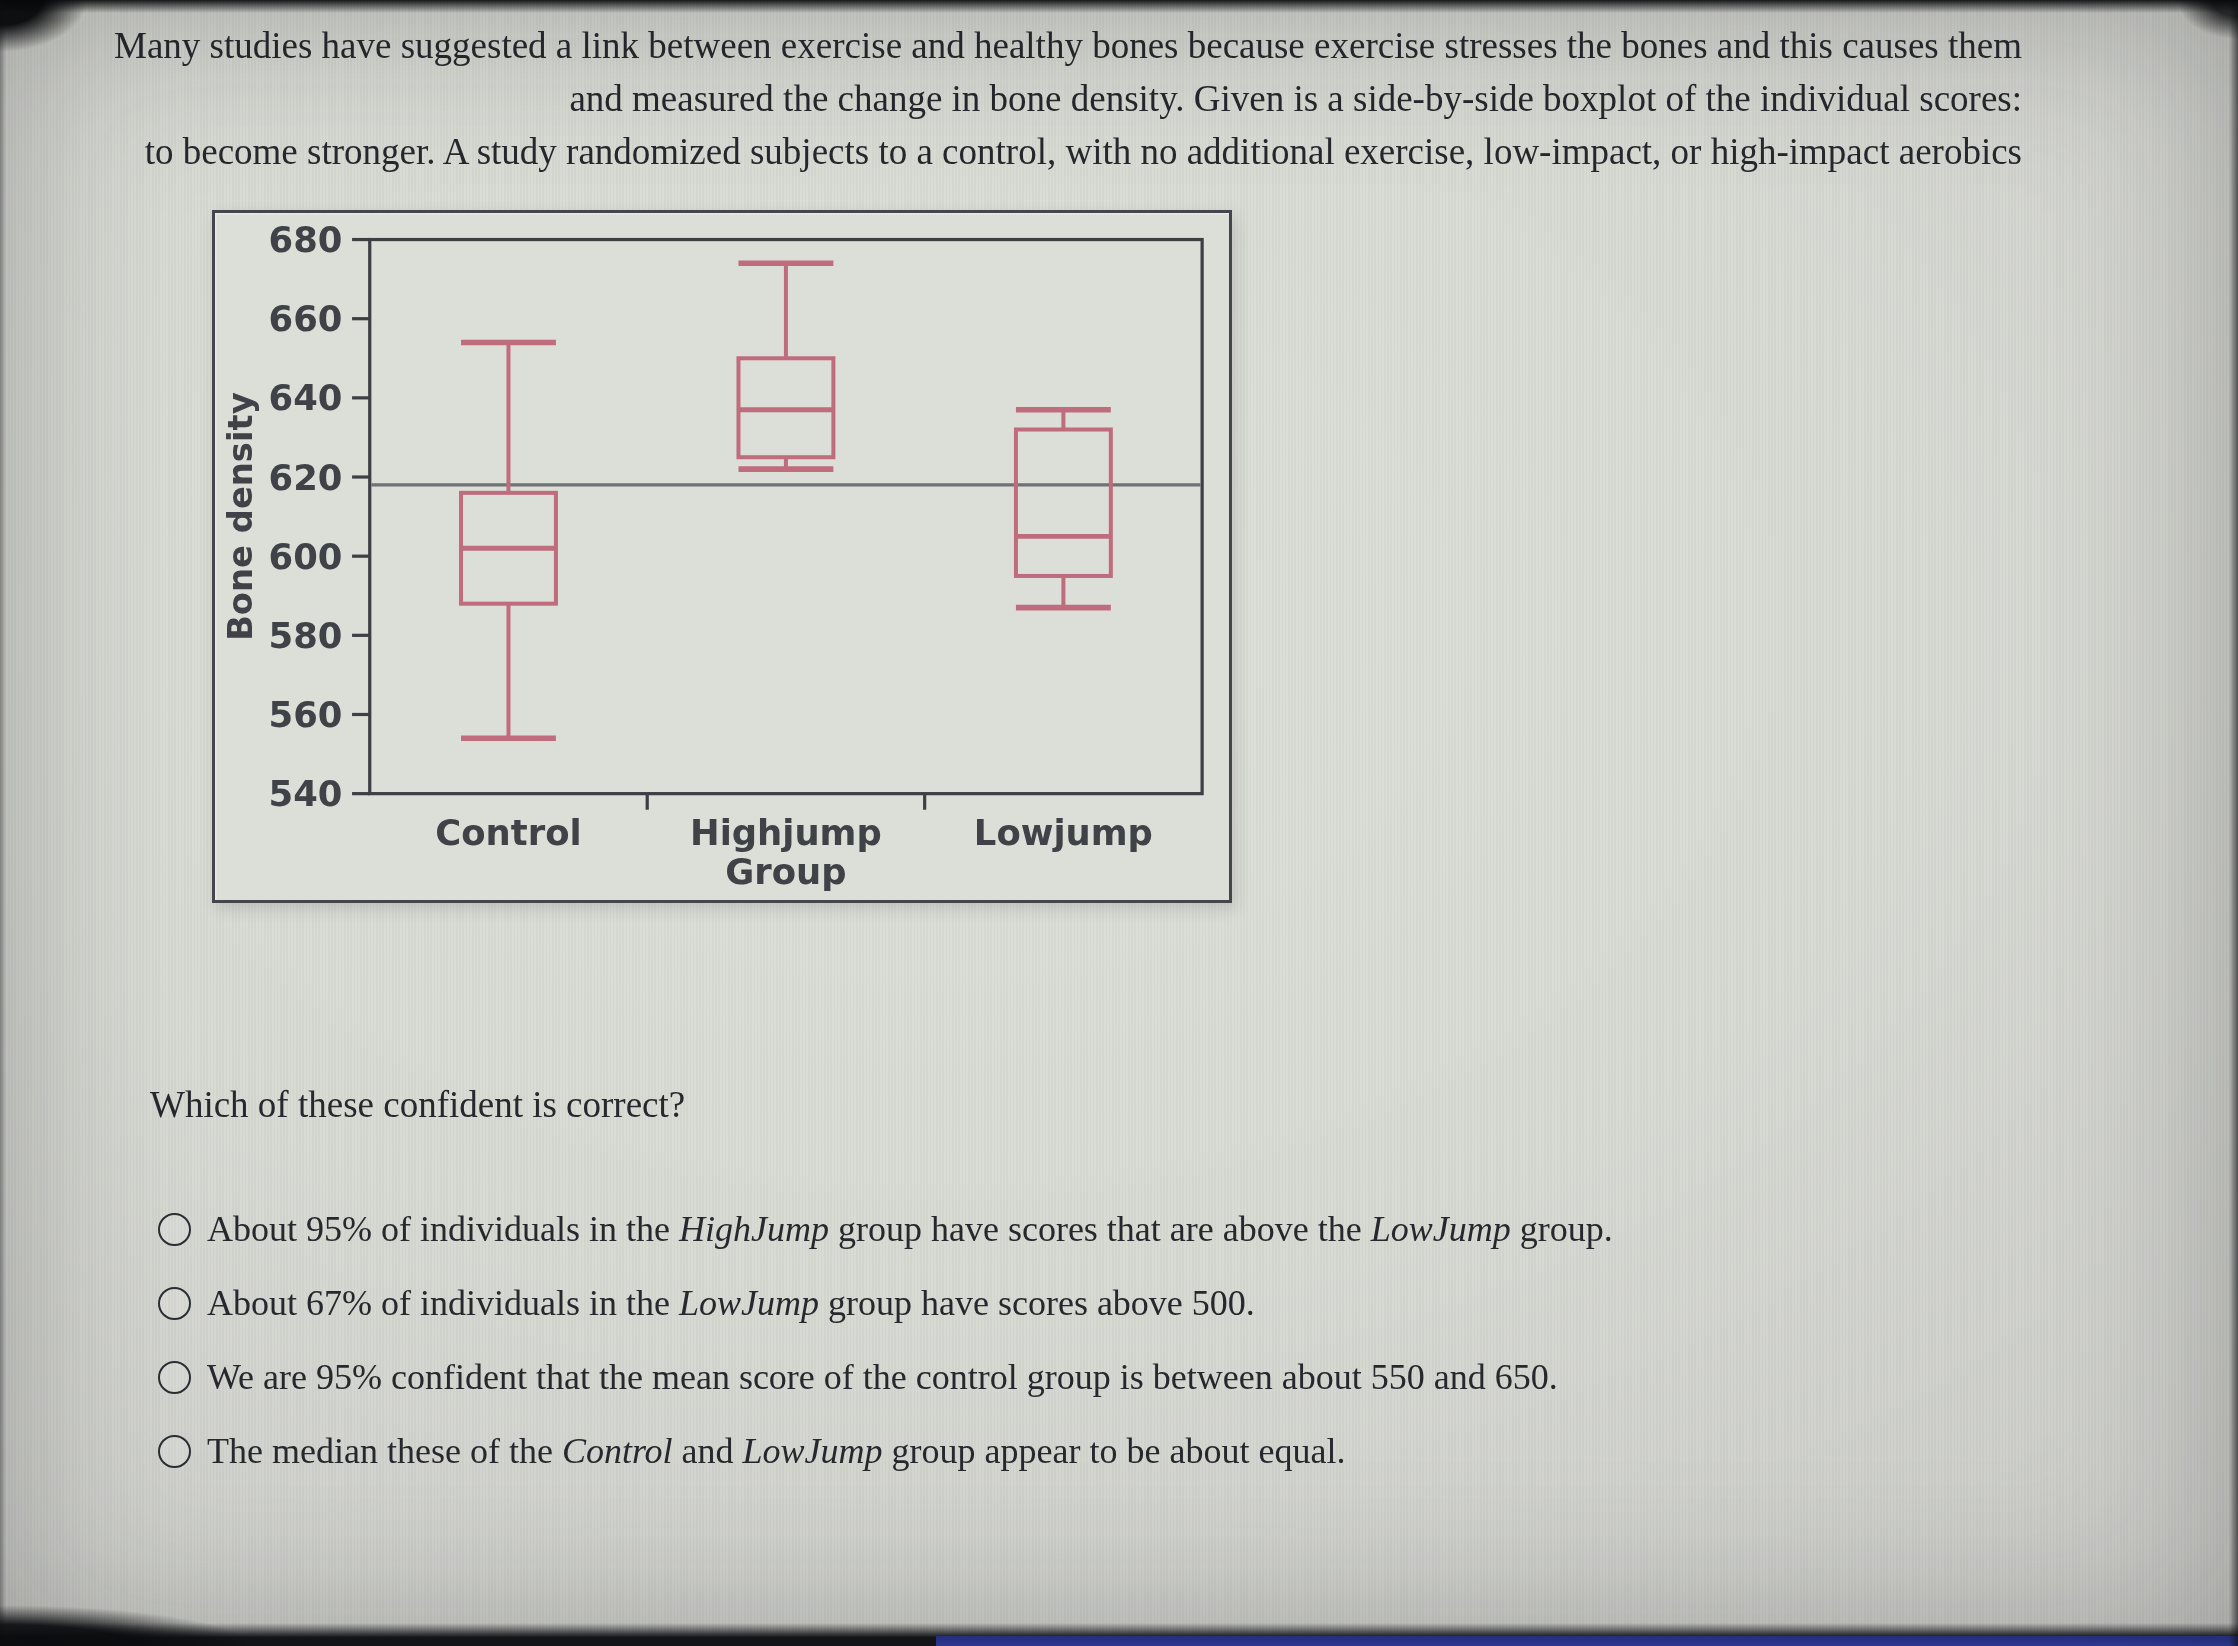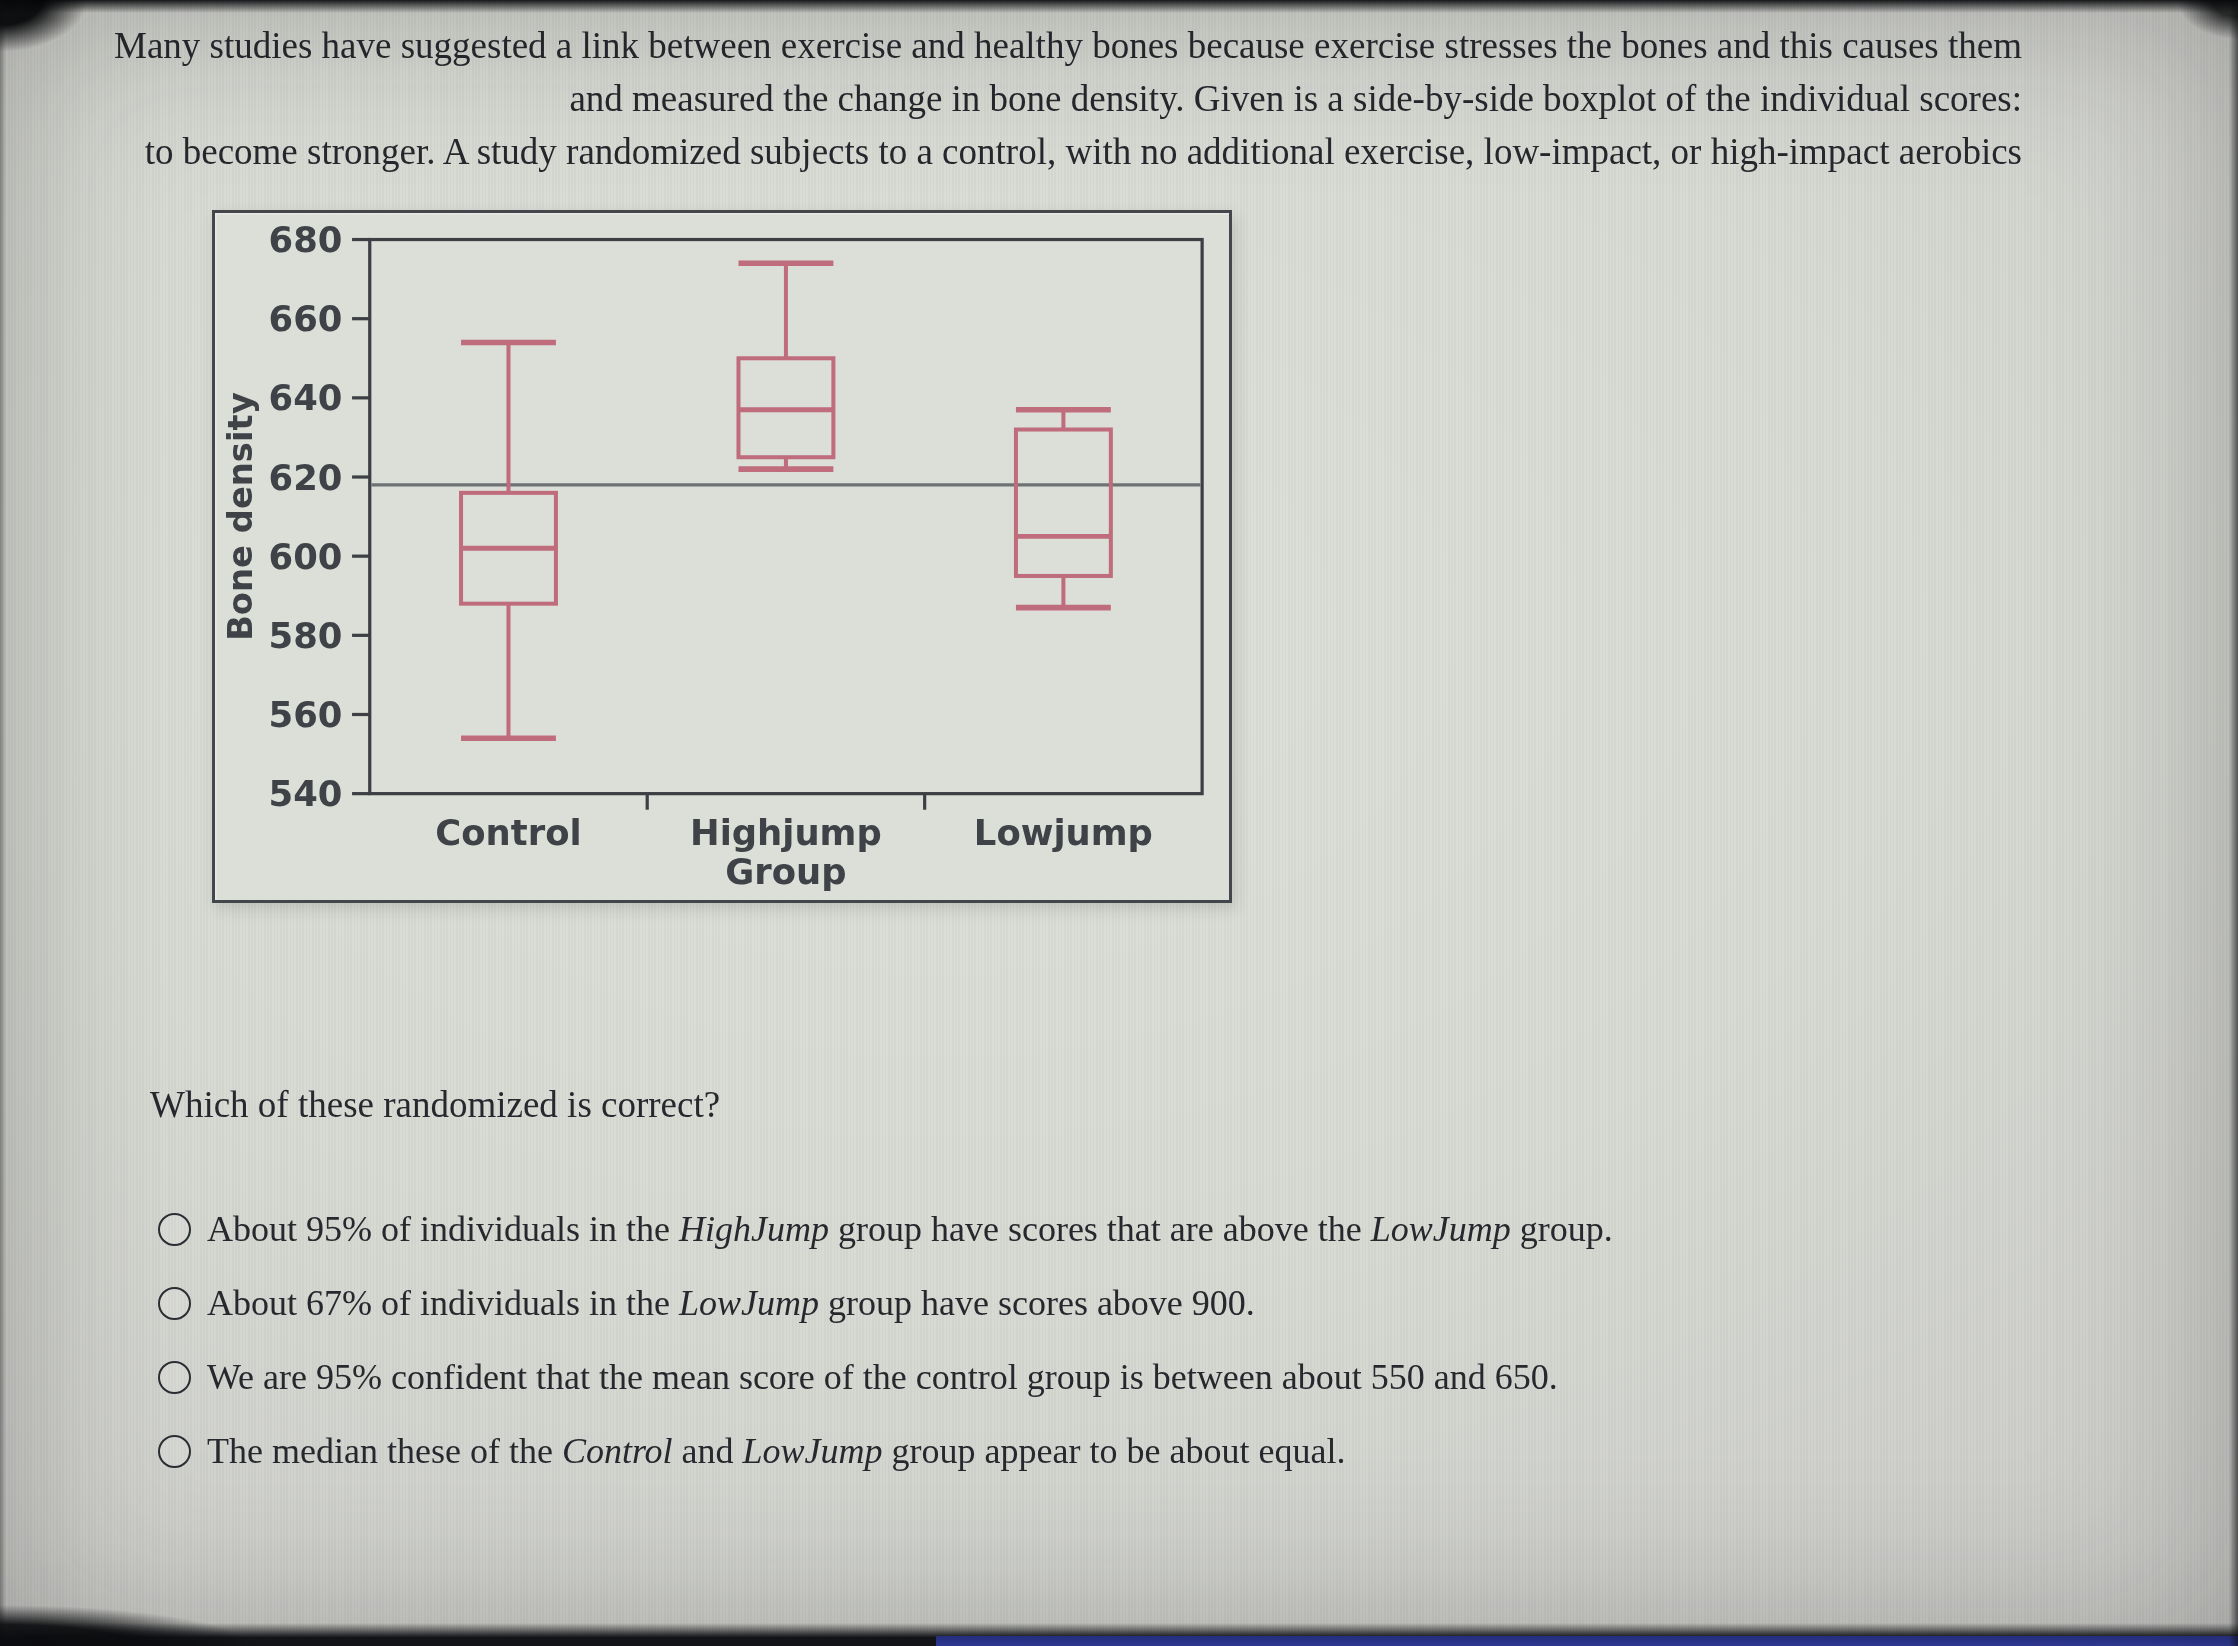--- a/index.html
+++ b/index.html
@@ -101,30 +101,30 @@
       <rect x="995.5" y="269.22857142857146" width="118" height="182.09285714285716" fill="none" stroke="#bf6d7d" stroke-width="5"></rect>
       <line x1="995.5" y1="402.1071428571429" x2="1113.5" y2="402.1071428571429" stroke="#bf6d7d" stroke-width="6"></line>
       <text x="364.5" y="786" text-anchor="middle" font-size="44">Control</text>
       <text x="709.5" y="786" text-anchor="middle" font-size="44">Highjump</text>
       <text x="1054.5" y="786" text-anchor="middle" font-size="44">Lowjump</text>
       <text x="709.5" y="834" text-anchor="middle" font-size="44">Group</text>
       <text x="46" y="377.5" text-anchor="middle" font-size="42" transform="rotate(-90 46 377.5)">Bone density</text>
     </svg>
 </div>
 
-<div class="question">Which of these randomized is correct?</div>
+<div class="question">Which of these confident is correct?</div>
 
 <div class="options">
     <div class="option-row">
       <span class="radio"></span>
       <span class="option-label"><span>About 95% of individuals in the </span><i>HighJump</i><span> group have scores that are above the </span><i>LowJump</i><span> group.</span></span>
     </div>
     <div class="option-row">
       <span class="radio"></span>
-      <span class="option-label"><span>About 67% of individuals in the </span><i>LowJump</i><span> group have scores above 900.</span></span>
+      <span class="option-label"><span>About 67% of individuals in the </span><i>LowJump</i><span> group have scores above 500.</span></span>
     </div>
     <div class="option-row">
       <span class="radio"></span>
       <span class="option-label"><span>We are 95% confident that the mean score of the control group is between about 550 and 650.</span></span>
     </div>
     <div class="option-row">
       <span class="radio"></span>
       <span class="option-label"><span>The median these of the </span><i>Control</i><span> and </span><i>LowJump</i><span> group appear to be about equal.</span></span>
     </div>
   </div>

